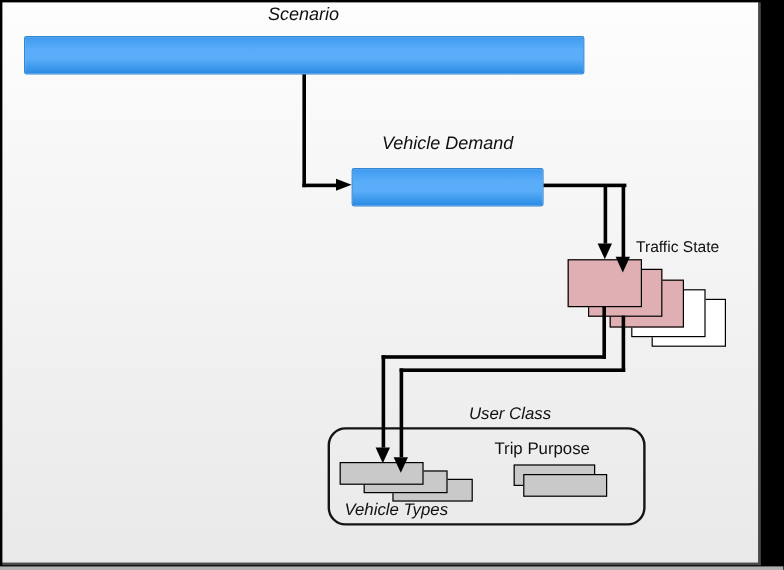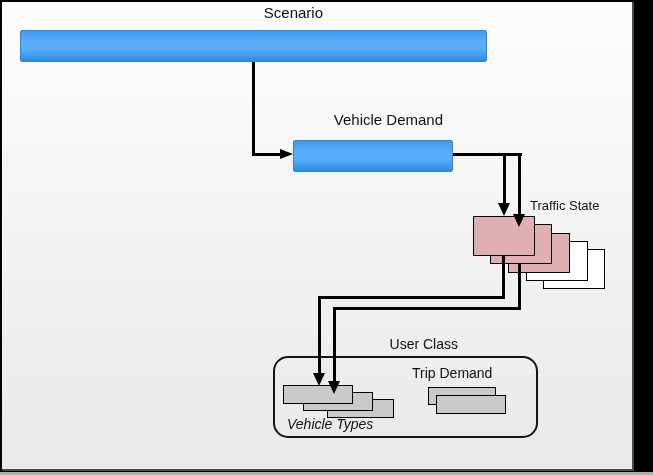--- a/index.html
+++ b/index.html
@@ -16,21 +16,21 @@
     background:linear-gradient(180deg,var(--canvas-top,#fdfdfd) 0%,var(--canvas-bottom,#e9e9e9) 100%);
   }
   .bottom-strip{
     position:absolute;left:0;top:472px;width:653px;height:3px;
     background:var(--bottom-strip,#b0b0b0);
   }
   .label{
     position:absolute;color:var(--text-color,#111);font-size:14px;line-height:1.1;
     white-space:nowrap;z-index:6;text-align:right;
   }
-  .label.centered{width:140px;}
+  .label.centered{text-align:center;width:140px;font-style:italic;}
   .bar{
     position:absolute;height:32px;box-sizing:border-box;border-radius:2px;
     border:1px solid var(--bar-blue-border,#2f87d8);
     background:linear-gradient(180deg,var(--bar-blue-top,#3f9bf0) 0%,var(--bar-blue-mid,#5aadf8) 35%,var(--bar-blue-mid,#5aadf8) 60%,var(--bar-blue-bottom,#2a8ce4) 100%);
     z-index:3;
   }
   .stackbox{
     position:absolute;width:62px;height:40px;box-sizing:border-box;
     border:1.5px solid #000;z-index:4;
   }
@@ -82,30 +82,30 @@
 <div class="stackbox pink" style="left:473px;top:216px;"></div>
 <div class="label" style="left:530px;top:199px;font-size:13px;">Traffic State</div>
 
 <div class="lh" style="left:453px;top:153px;width:69px;"></div>
 <div class="lv" style="left:503px;top:154px;height:49px;"></div>
 <div class="head-down" style="left:498px;top:203px;"></div>
 <div class="lv" style="left:518px;top:154px;height:61px;"></div>
 <div class="head-down" style="left:513px;top:214px;"></div>
 
 <div class="userclass"></div>
-<div class="label centered" style="left:318px;top:337px;">User Class</div>
+<div class="label centered" style="left:355px;top:337px;">User Class</div>
 
 <div class="graybox" style="left:327px;top:399px;width:67px;"></div>
 <div class="graybox" style="left:303px;top:392px;width:70px;"></div>
 <div class="graybox" style="left:283px;top:385px;width:70px;"></div>
 <div class="label" style="left:287px;top:417px;font-style:italic;">Vehicle Types</div>
 
 <div class="graybox" style="left:428px;top:387px;width:68px;height:18px;"></div>
 <div class="graybox" style="left:436px;top:395px;width:70px;"></div>
-<div class="label" style="left:412px;top:366px;">Trip Demand</div>
+<div class="label" style="left:412px;top:366px;">Trip Purpose</div>
 
 <div class="lv" style="left:502px;top:255px;height:44px;"></div>
 <div class="lh" style="left:318px;top:296px;width:187px;"></div>
 <div class="lv" style="left:318px;top:296px;height:77px;"></div>
 <div class="head-down" style="left:313px;top:373px;"></div>
 
 <div class="lv" style="left:518px;top:263px;height:47px;"></div>
 <div class="lh" style="left:333px;top:307px;width:188px;"></div>
 <div class="lv" style="left:333px;top:307px;height:74px;"></div>
 <div class="head-down" style="left:328px;top:381px;"></div>

